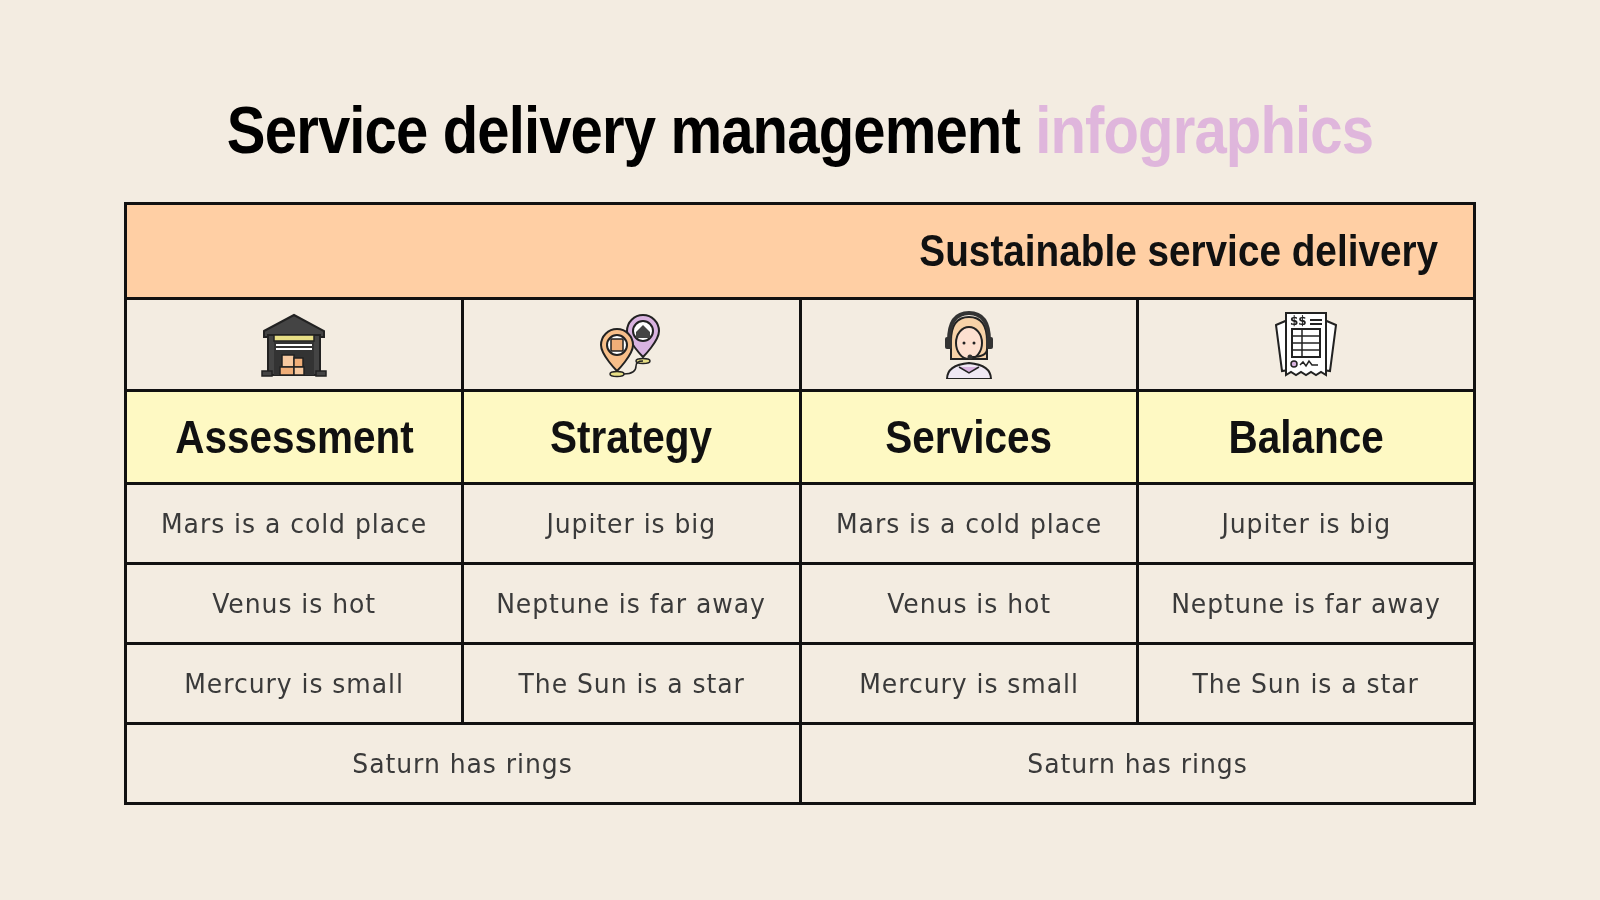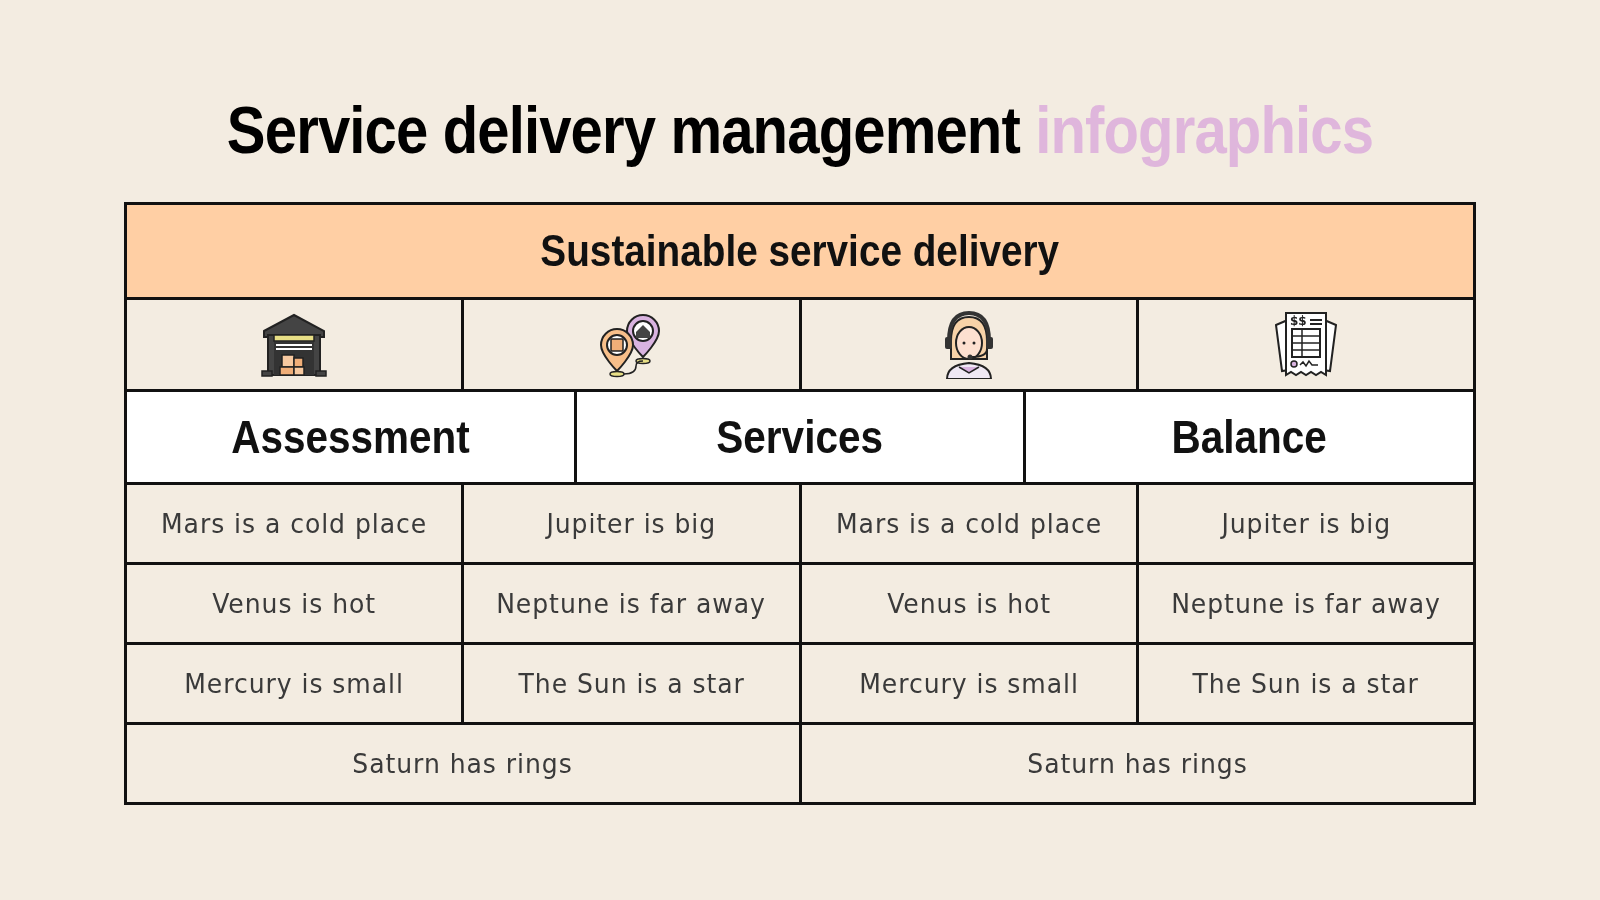--- a/index.html
+++ b/index.html
@@ -24,27 +24,27 @@
     border:3px solid #111;
     box-sizing:border-box;
   }
   .row { display:flex; border-top:3px solid #111; }
   .row:first-child { border-top:none; }
   .cell {
     flex:1; display:flex; align-items:center; justify-content:center;
     border-left:3px solid #111; box-sizing:border-box;
   }
   .cell:first-child { border-left:none; }
-  .hdr { height:92px; background:#ffcfa4; justify-content:center; display:flex; align-items:center; }
+  .hdr { height:92px; background:#ffcfa4; justify-content:flex-end; display:flex; align-items:center; }
   .hdr span {
     font-weight:bold; font-size:44px; color:#111;
     display:inline-block; transform:scaleX(0.88);
   }
   .icons .cell { height:89px; }
-  .heads .cell { height:90px; background:#ffffff;text-align:center; }
+  .heads .cell { height:90px; background:#fef9c3;text-align:center; }
   .heads .cell span {
     font-weight:bold; font-size:46px; color:#111; display:inline-block; transform:scaleX(0.88);
   }
   .data .cell { height:77px;align-items:center; }
   .data .cell span {
     font-family:"DejaVu Sans", sans-serif; font-size:27px; color:#3a3a3a; letter-spacing:1px;
     display:inline-block; transform:scaleX(0.93); white-space:nowrap;
   }
   svg { display:block; }
 </style>
@@ -131,20 +131,23 @@
         </svg>
       </span>
     </div>
   </div>
 
   <div class="row heads">
     <div class="cell">
         <span>Assessment</span>
       </div>
     <div class="cell">
+        <span>Strategy</span>
+      </div>
+    <div class="cell">
         <span>Services</span>
       </div>
     <div class="cell">
         <span>Balance</span>
       </div>
   </div>
 
   <div class="row data">
     <div class="cell">
         <span>Mars is a cold place</span>

